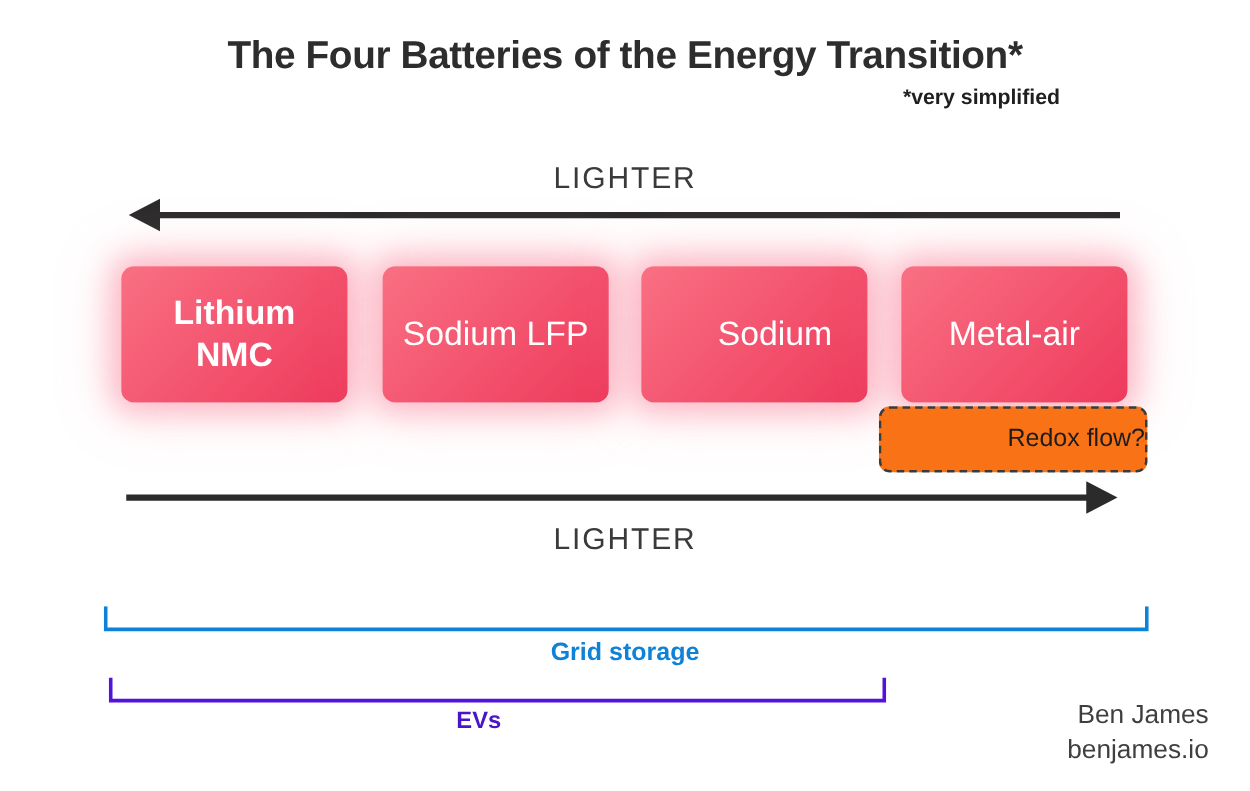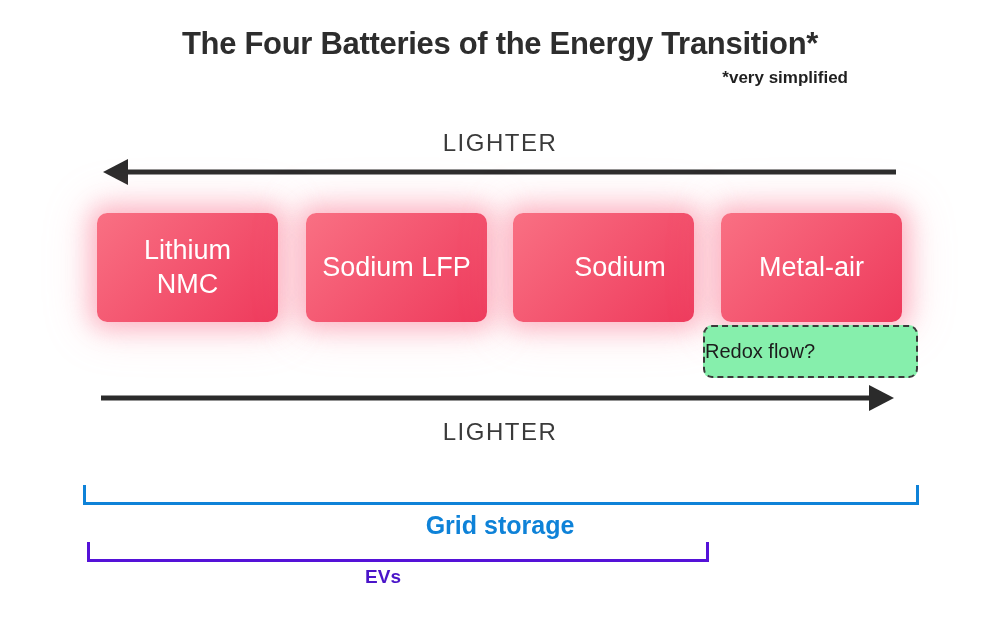--- a/index.html
+++ b/index.html
@@ -30,36 +30,36 @@
   .battery-box{
     position:absolute;top:213px;height:109px;width:181px;
     border-radius:10px;
     background:linear-gradient(135deg,#f97083 0%,#ee3a5c 100%);
     box-shadow:0 0 22px 7px rgba(250,110,140,0.40),0 0 44px 10px rgba(252,150,170,0.28);
     display:flex;align-items:center;justify-content:center;
     text-align:center;
     color:#ffffff;font-size:27px;font-weight:500;line-height:1.25;
     padding:0 15px;box-sizing:border-box;
   }
-  .battery-box.b0{left:97px;}
+  .battery-box.b0{left:97px;font-weight:bold;}
   .battery-box.b1{left:306px;}
   .battery-box.b2{left:513px;padding-left:48px;}
   .battery-box.b3{left:721px;}
   .redox-box{
     position:absolute;left:703px;top:325px;width:215px;height:53px;
     box-sizing:border-box;
-    background:#86efac;
+    background:#f97316;
     border:2.5px dashed #3a3a3a;border-radius:9px;
-    display:flex;align-items:center;justify-content:flex-start;
+    display:flex;align-items:center;justify-content:flex-end;
     font-size:20px;font-weight:500;color:#1c1c1c;
   }
   .bracket-label{
     position:absolute;text-align:center;font-weight:600;
   }
-  .bracket-label.grid{top:511px;left:0;width:1000px;font-size:25px;color:#0e82d8;}
+  .bracket-label.grid{top:511px;left:0;width:1000px;font-size:20px;color:#0e82d8;}
   .bracket-label.evs{top:566px;left:73px;width:620px;font-size:19px;color:#4a14c9;}
   .attribution{
     position:absolute;top:558px;right:33px;
     text-align:right;font-size:21px;color:#3f3f3f;line-height:1.35;
   }
 </style>
 </head>
 <body>
 
 <div class="canvas">
@@ -101,14 +101,18 @@
   <svg class="arrow-svg" style="left:83px;top:485px;" width="836" height="22" viewBox="0 0 836 22">
     <path d="M1.5,0 V18.5 H834.5 V0" fill="none" stroke="#0e82d8" stroke-width="3"></path>
   </svg>
   <div class="bracket-label grid">Grid storage</div>
 
   <svg class="arrow-svg" style="left:87px;top:542px;" width="622" height="22" viewBox="0 0 622 22">
     <path d="M1.5,0 V18.5 H620.5 V0" fill="none" stroke="#5512d8" stroke-width="3"></path>
   </svg>
   <div class="bracket-label evs">EVs</div>
 
+  <div class="attribution">
+    <div>Ben James</div>
+    <div>benjames.io</div>
+  </div>
 
 </div>
 
 </body></html>

